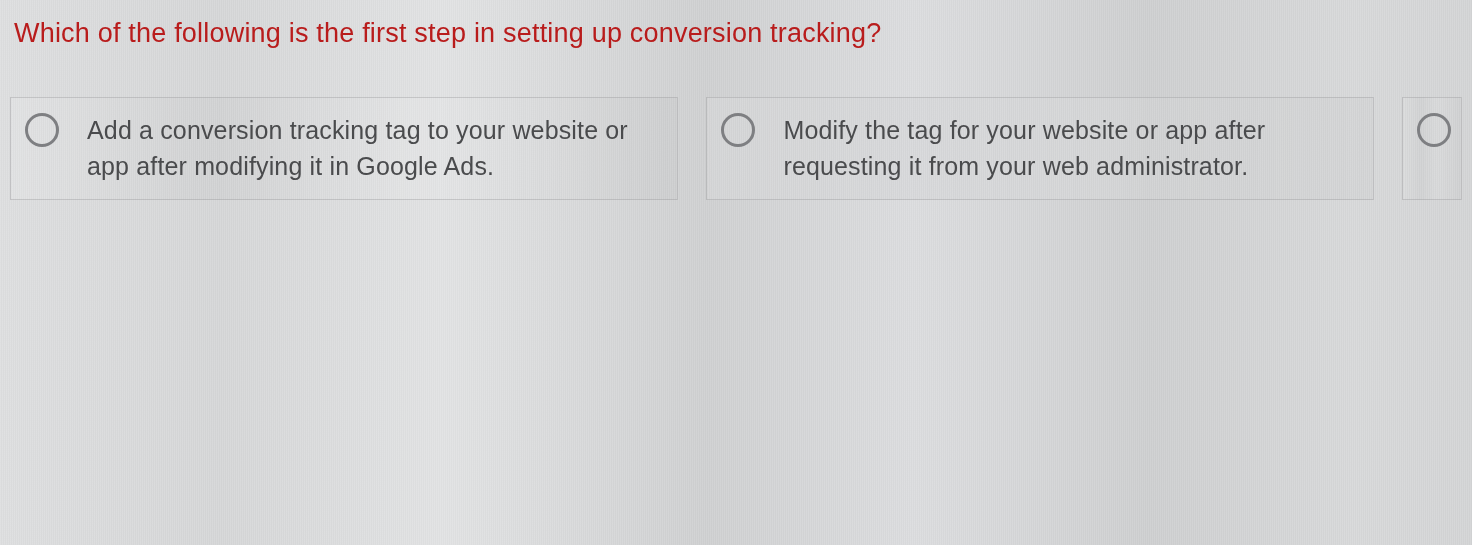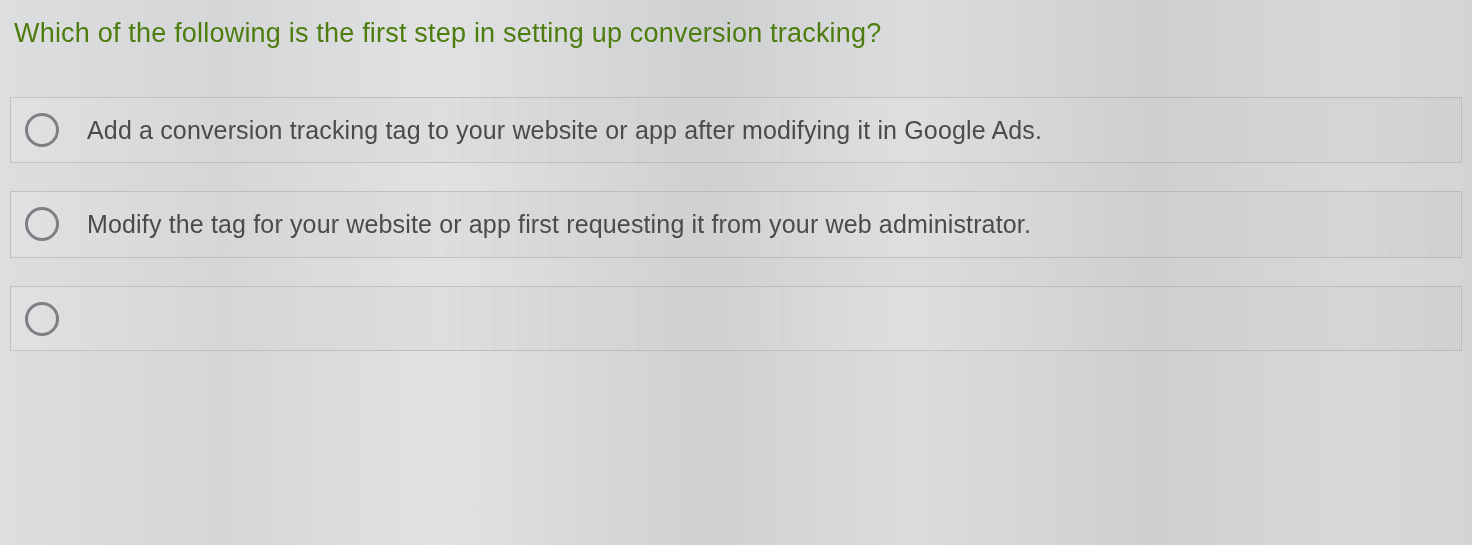--- a/index.html
+++ b/index.html
@@ -24,28 +24,28 @@
     box-sizing: border-box;
   }
 
   .page {
     padding: 18px 10px 0 10px;
   }
 
   .question {
     font-size: 27px;
     font-weight: 400;
-    color: #4d7c0f;
+    color: #b91c1c;
     margin: 0 0 48px 4px;
     letter-spacing: 0.2px;
   }
 
   .options {
     display: flex;
-    flex-direction: column;
+    flex-direction: row;
     gap: 28px;
   }
 
   .option {
     display: flex;
     align-items: flex-start;
     gap: 28px;
     padding: 14px 10px 14px 14px;
     border: 1px solid rgba(160,160,162,0.45);
     background: linear-gradient(90deg,
@@ -81,21 +81,21 @@
 
   <div class="options">
 
     <label class="option">
       <span class="radio"></span>
       <span class="option-text">Add a conversion tracking tag to your website or app after modifying it in Google Ads.</span>
     </label>
 
     <label class="option">
       <span class="radio"></span>
-      <span class="option-text">Modify the tag for your website or app first requesting it from your web administrator.</span>
+      <span class="option-text">Modify the tag for your website or app after requesting it from your web administrator.</span>
     </label>
 
     <label class="option">
       <span class="radio"></span>
     </label>
 
 
   </div>
 </div>
 

